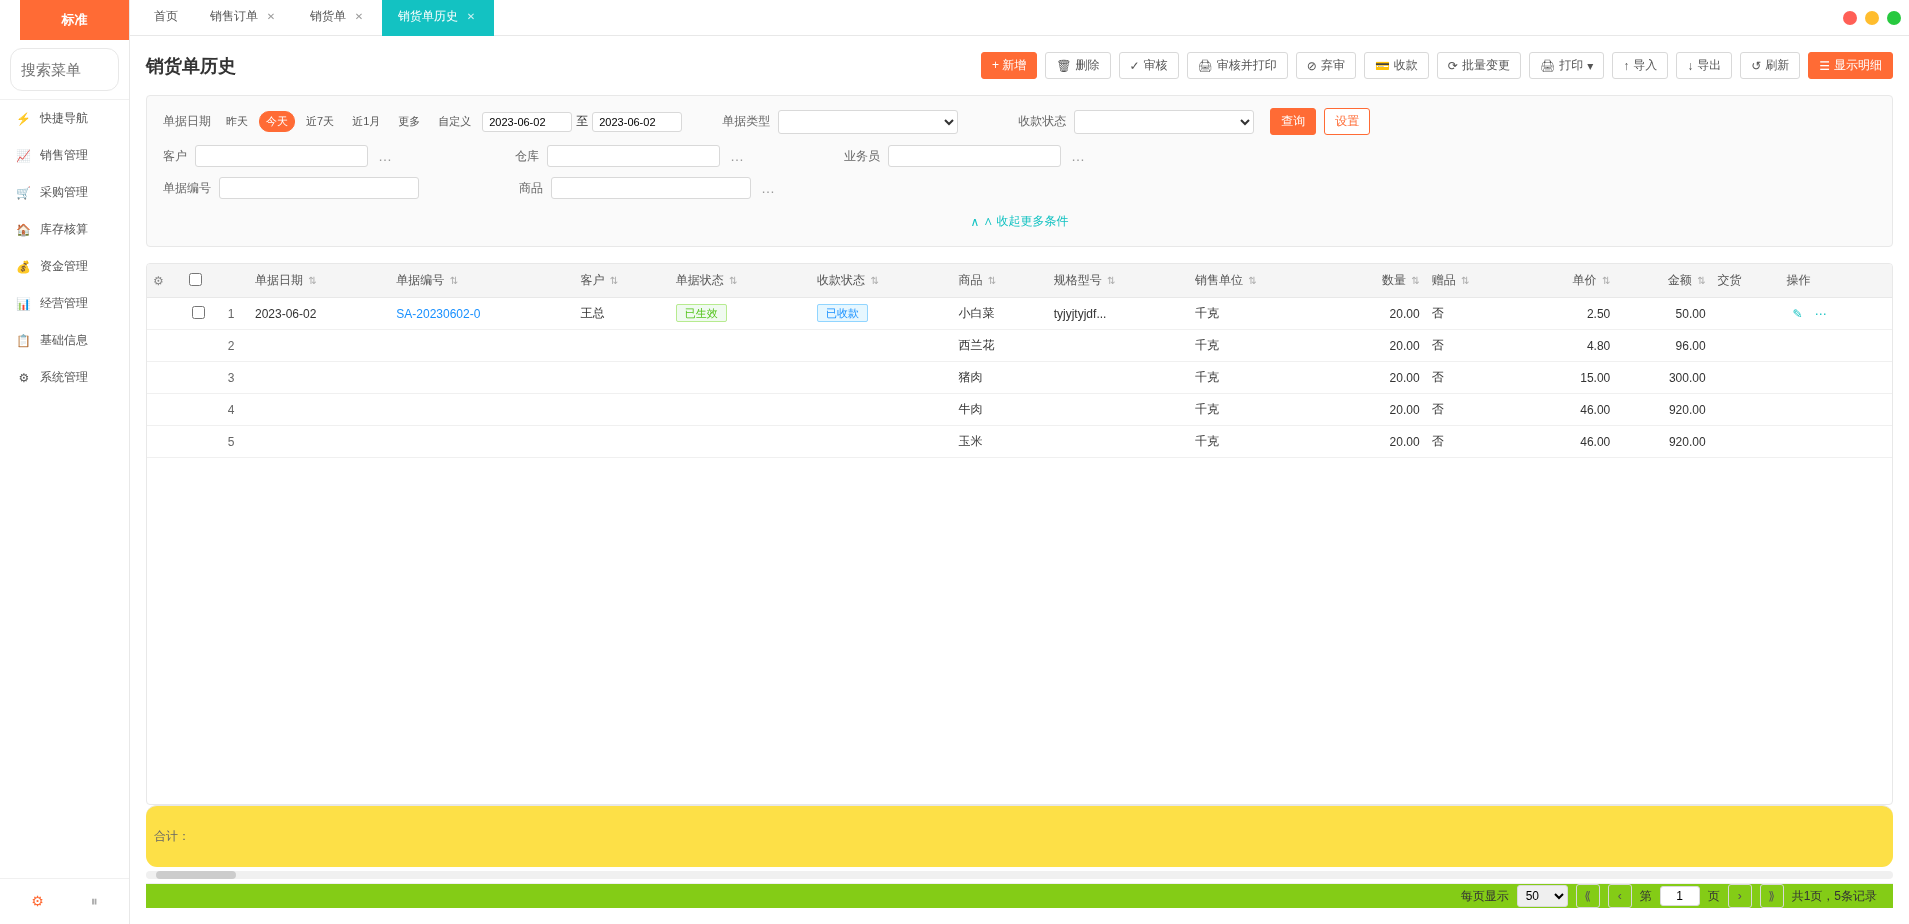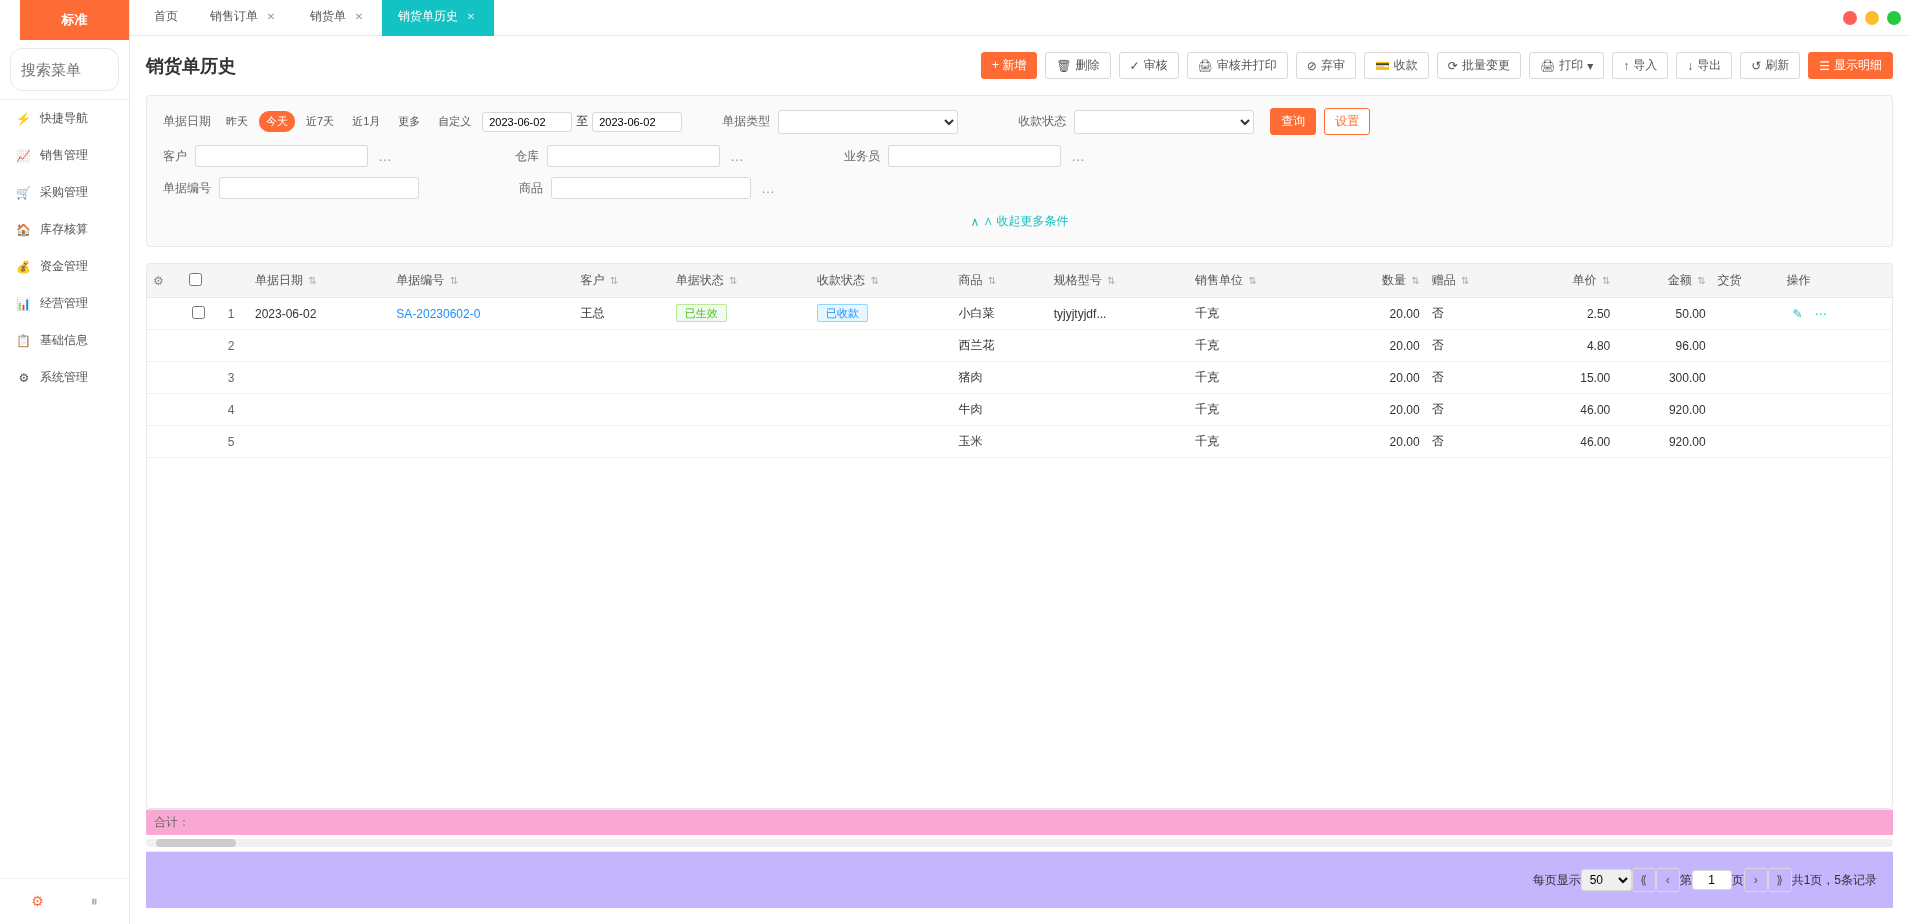--- a/index.html
+++ b/index.html
@@ -58,26 +58,26 @@
     th .sort-icon { color: #aaa; margin-left: 2px; font-size: 10px; }
     td { padding: 7px 6px; border-bottom: 1px solid #f0f0f0; color: #333; }
     .badge { padding: 2px 8px; border-radius: 2px; font-size: 11px; }
     .badge-green { background: #f0faf0; color: #52c41a; border: 1px solid #b7eb8f; }
     .badge-blue { background: #e6f7ff; color: #1890ff; border: 1px solid #91d5ff; }
     .action-btn { padding: 2px 6px; color: #13c2c2; cursor: pointer; font-size: 12px; }
     .setting-icon { color: #888; cursor: pointer; }
     .num-col { color: #666; text-align: center; }
 
     
-    .table-footer { background: #f9a8d4; border-top: 1px solid #e8e8e8; display: flex; padding: 4px 8px; flex-shrink: 0; }
+    .table-footer { background: #fde047; border-top: 1px solid #e8e8e8; display: flex; padding: 22px 8px; flex-shrink: 0; border-radius: 11px; }
     .footer-label { min-width: 180px; color: #666; font-size: 12px; }
     .footer-total { display: flex; gap: 20px; font-size: 12px; color: #333; }
 
     
-    .pagination { display: flex; align-items: center; justify-content: flex-end; padding: 16px 16px; font-size: 12px; border-top: 1px solid #f0f0f0; flex-shrink: 0; background: #c4b5fd; }
+    .pagination { display: flex; align-items: center; justify-content: flex-end; padding: 0 16px; gap: 8px; font-size: 12px; border-top: 1px solid #f0f0f0; flex-shrink: 0; background: #84cc16; }
     .page-size-select { border: 1px solid #d9d9d9; border-radius: 3px; padding: 2px 4px; font-size: 12px; }
     .page-btn { width: 24px; height: 24px; display: flex; align-items: center; justify-content: center; border: 1px solid #d9d9d9; border-radius: 3px; cursor: pointer; color: #555; }
     .page-input { width: 40px; border: 1px solid #d9d9d9; border-radius: 3px; text-align: center; padding: 2px; font-size: 12px; }
     .scrollbar-wrap { height: 8px; background: #f0f0f0; border-radius: 4px; overflow: hidden; flex-shrink: 0; }
     .scrollbar-thumb { height: 8px; width: 80px; background: #ccc; border-radius: 4px; margin-left: 10px; }
 
     
     .sidebar-search { padding: 8px 10px; border-bottom: 1px solid #f0f0f0; }
     .sidebar-search input { width: 100%; border: 1px solid #e8e8e8; border-radius: 12px; padding: 4px 10px; font-size: 11px; outline: none; }
   </style>

